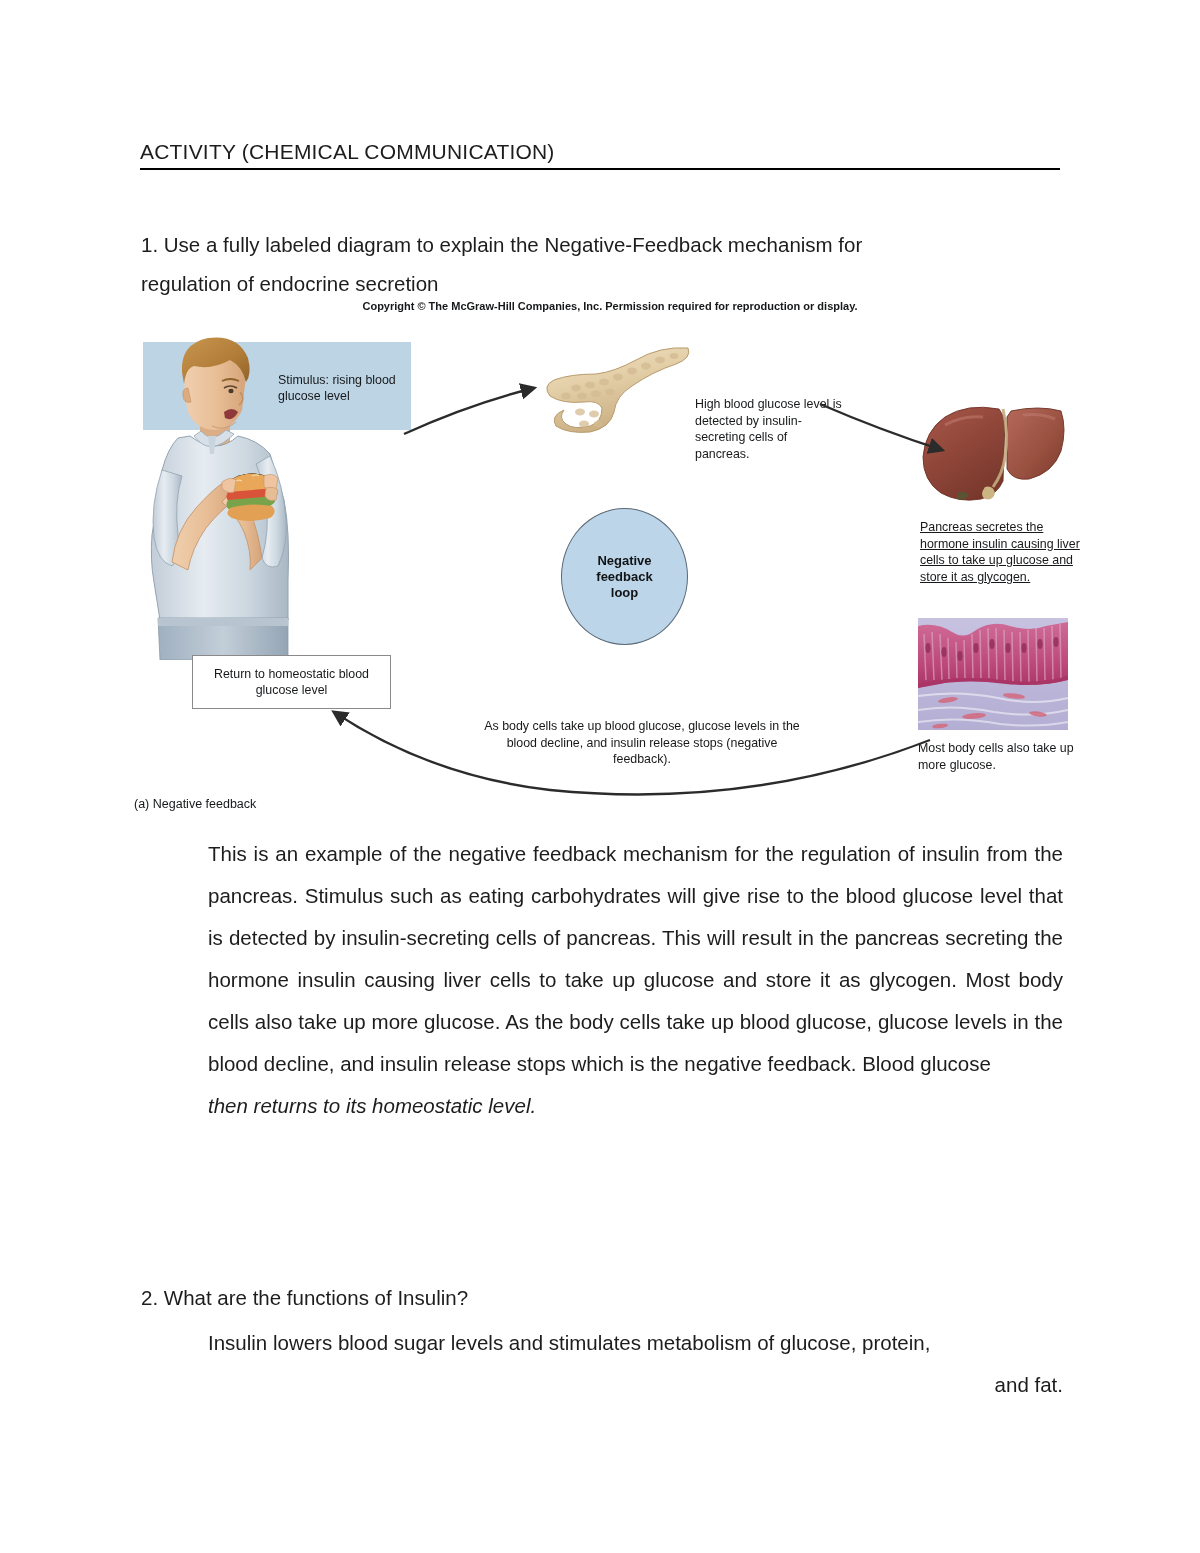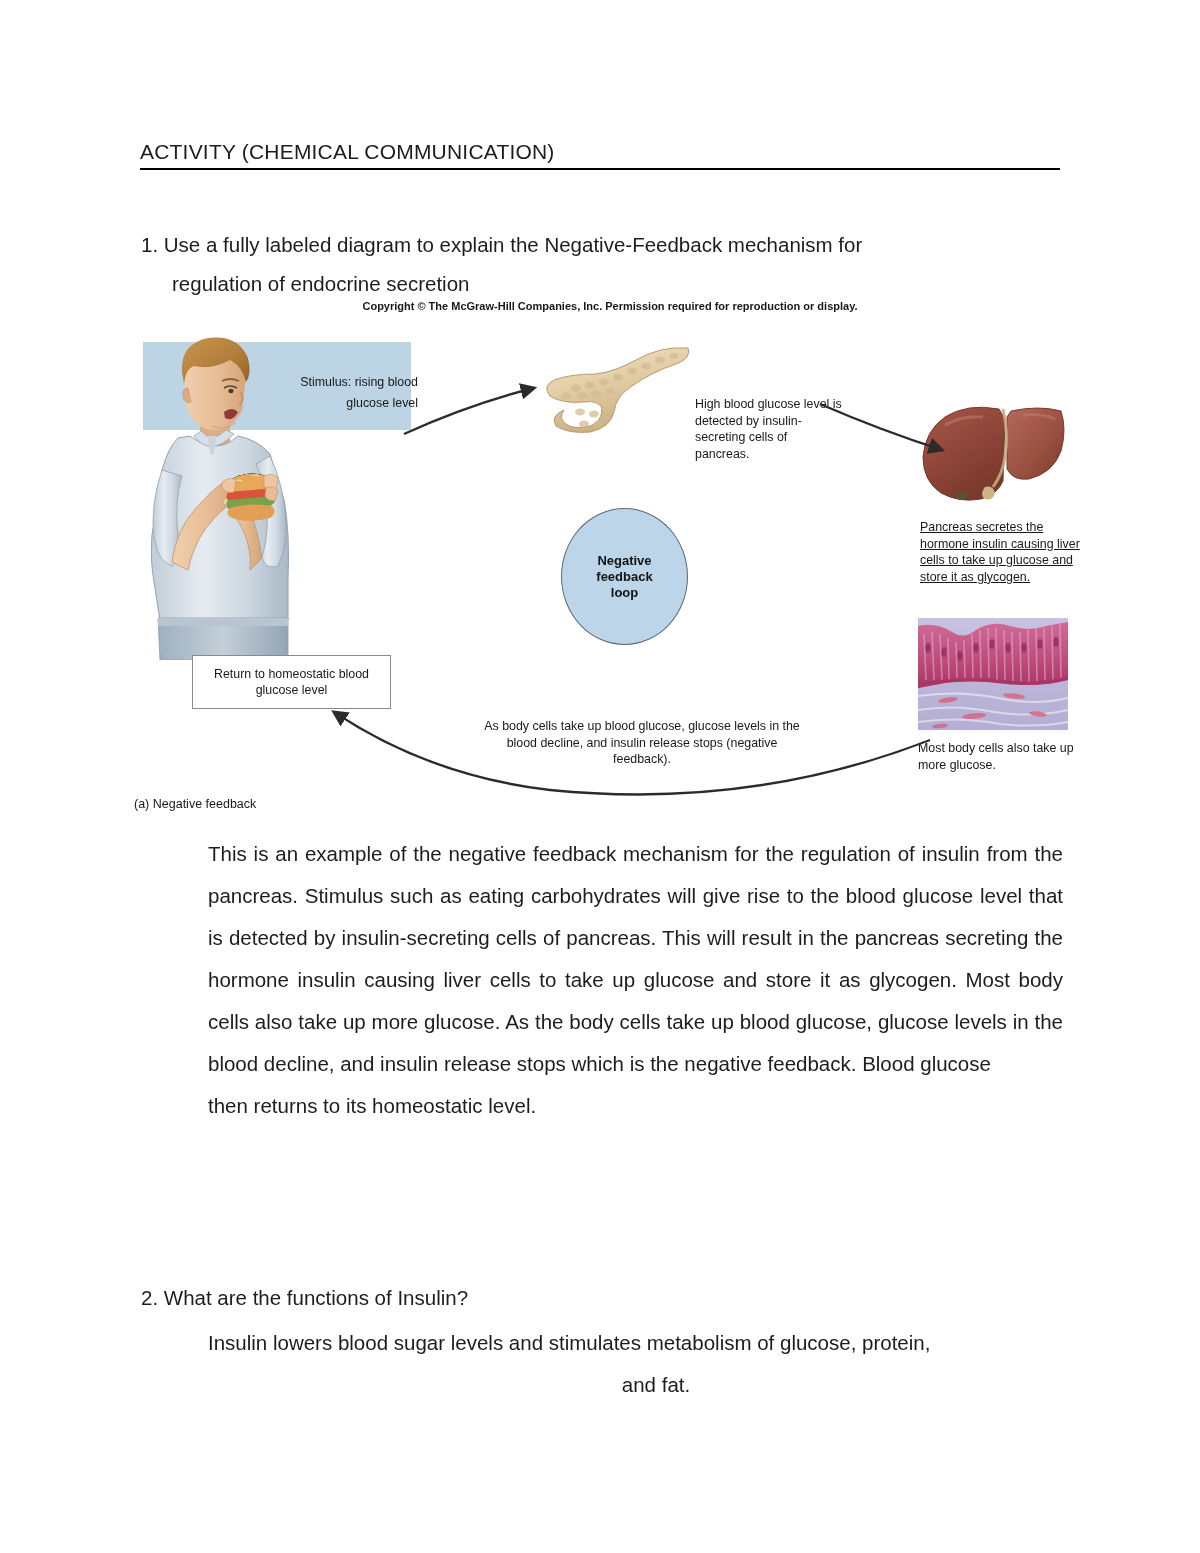--- a/index.html
+++ b/index.html
@@ -41,21 +41,21 @@
     position: absolute;
     left: 141px;
     top: 225px;
     width: 920px;
     font-size: 20.5px;
     line-height: 39px;
     text-align: justify;
     text-justify: inter-word;
     color: #1d1d1d;
   }
-  .q1-text .lastline { display: block; text-align: left; margin-left: 31px; }
+  .q1-text .lastline { display: block; text-align: left; }
 
   
   .figure {
     position: absolute;
     left: 130px;
     top: 300px;
     width: 950px;
     height: 520px;
   }
   .copyright {
@@ -87,24 +87,23 @@
     width: 268px;
     height: 88px;
     background: #bdd4e5;
   }
   .stimulus-label {
     position: absolute;
     left: 148px;
     top: 72px;
     width: 140px;
     font-size: 12.4px;
-    line-height: 21px;
+    line-height: 16px;
     color: #17191b;
     font-weight: 500;
-    text-align: right;
   }
 
   
   .pancreas-wrap {
     position: absolute;
     left: 410px;
     top: 40px;
     width: 155px;
     height: 95px;
   }
@@ -234,21 +233,21 @@
     position: absolute;
     left: 208px;
     top: 833px;
     width: 855px;
     font-size: 20.5px;
     line-height: 42px;
     text-align: justify;
     text-justify: inter-word;
     color: #1d1d1d;
   }
-  .answer-1 .lastline { display: block; text-align: left; }
+  .answer-1 .lastline { display: block; text-align: left; font-style: italic; }
 
   
   .q2-text {
     position: absolute;
     left: 141px;
     top: 1278px;
     font-size: 20.5px;
     line-height: 39px;
     color: #1d1d1d;
     white-space: nowrap;
@@ -257,21 +256,21 @@
     position: absolute;
     left: 208px;
     top: 1322px;
     width: 855px;
     font-size: 20.5px;
     line-height: 42px;
     text-align: justify;
     text-justify: inter-word;
     color: #1d1d1d;
   }
-  .answer-2 .lastline { display: block; text-align: center; margin-left: 41px; }
+  .answer-2 .lastline { display: block; text-align: right; margin-left: 41px; }
 </style>
 </head>
 <body>
 
 <div class="page-title">ACTIVITY (CHEMICAL COMMUNICATION)</div>
 <div class="title-rule"></div>
 
 <div class="q1-text">
   <span>1. Use a fully labeled diagram to explain the Negative-Feedback mechanism for</span>
   <span class="lastline">regulation of endocrine secretion</span>

